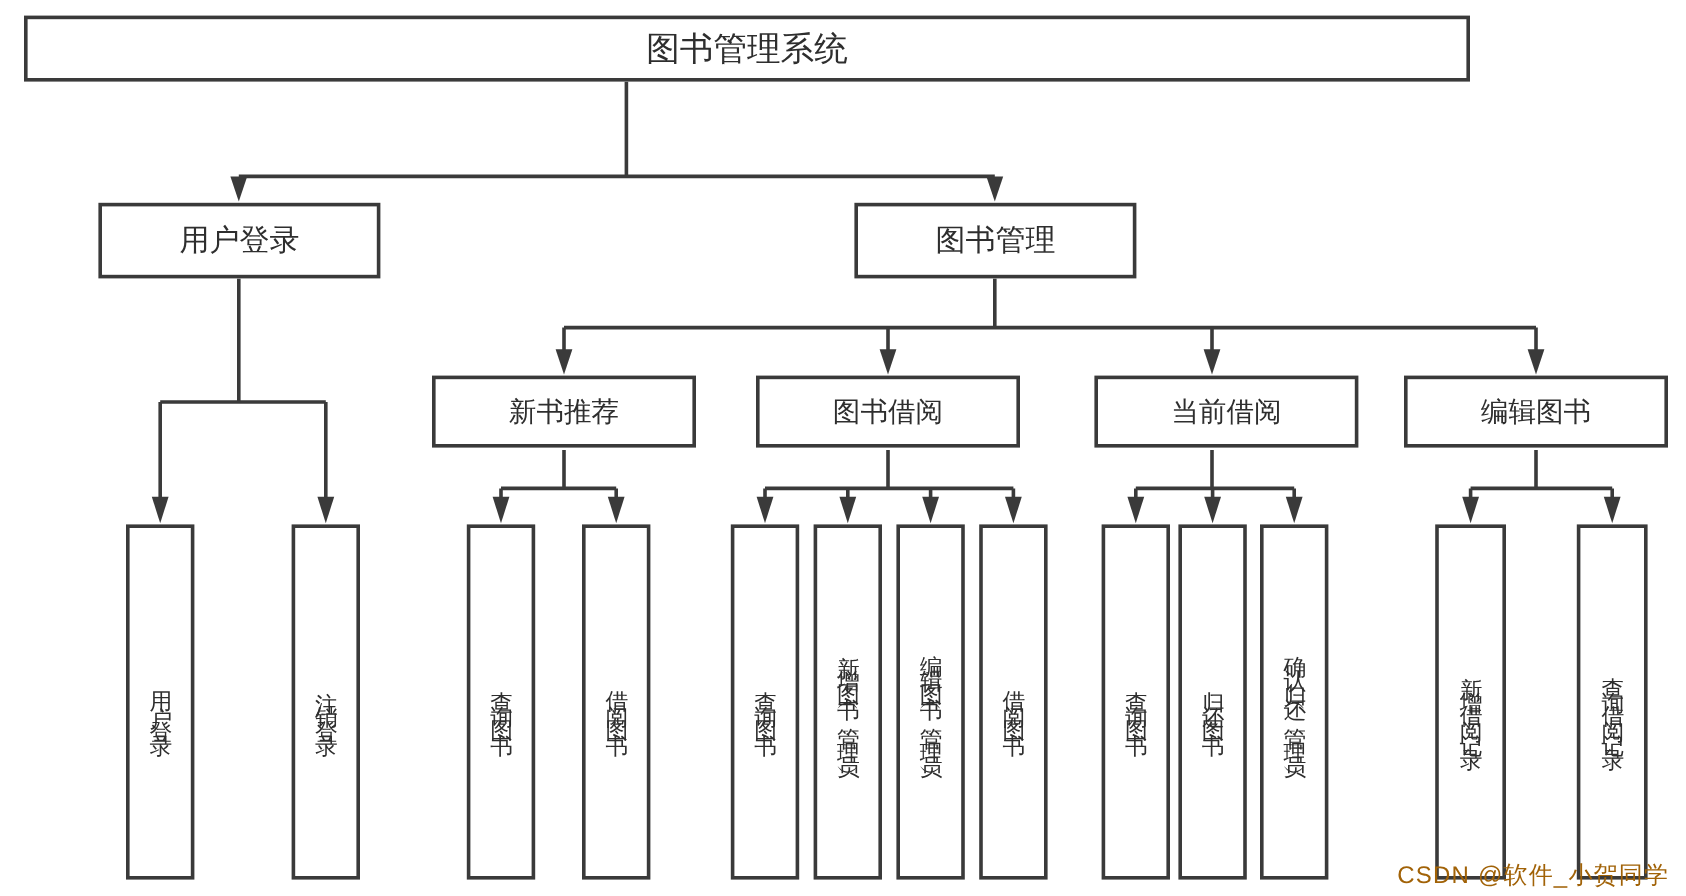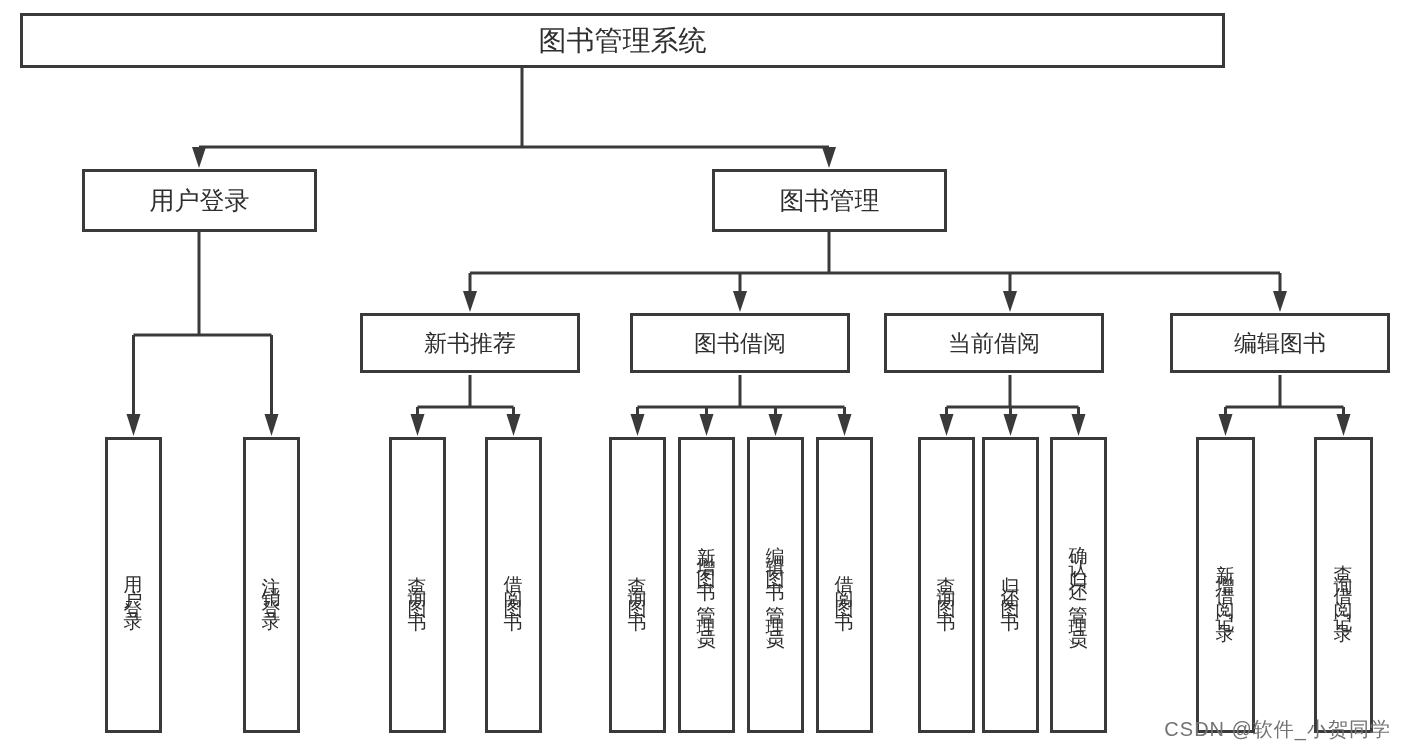--- a/index.html
+++ b/index.html
@@ -22,21 +22,21 @@
     color: #2e2e2e;
   }
   .box .lbl { line-height: 1; white-space: nowrap; }
   .root-box  { left: 20px;  top: 13px;  width: 1205px; height: 55px; font-size: 28px; }
   .l1-box    { top: 169px; width: 235px; height: 63px; font-size: 25px; }
   #n-login   { left: 82px; }
   #n-books   { left: 712px; }
   .l2-box    { top: 313px; width: 220px; height: 60px; font-size: 23px; }
   #n-newbook { left: 360px; }
   #n-borrow  { left: 630px; }
-  #n-current { left: 884px; }
+  #n-current { left: 912px; }
   #n-record  { left: 1170px; }
   .leaf {
     top: 437px; width: 57px; height: 296px;
     font-size: 19px;
   }
   .leaf .lbl {
     writing-mode: vertical-rl;
     text-orientation: mixed;
     letter-spacing: 12px;
   }
@@ -64,21 +64,21 @@
     stroke: #3a3a3a;
     stroke-width: 3;
     fill: none;
   }
   #connectors polygon { fill: #3a3a3a; stroke: none; }
   .watermark {
     position: absolute;
     right: 14px;
     bottom: 4px;
     font-size: 20px;
-    color: #737373;
+    color: #a16207;
     letter-spacing: 1px;
     white-space: nowrap;
     margin-top: 36px;
   }
 </style>
 </head>
 <body>
 
 <div id="stage">
 

